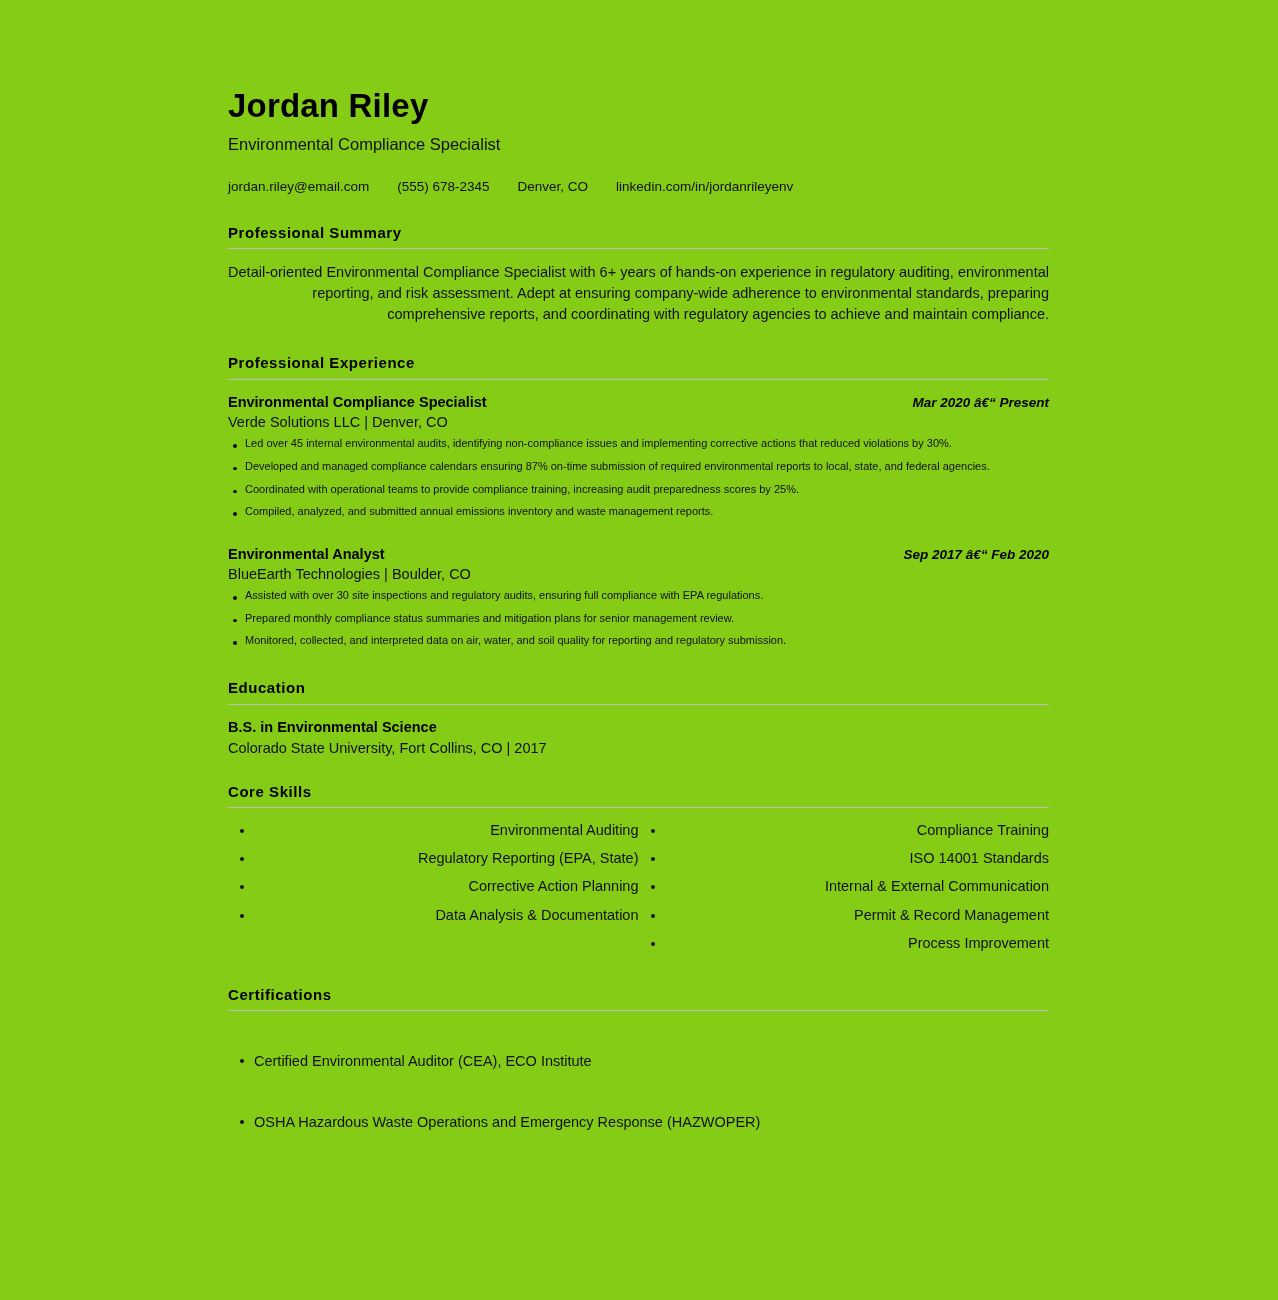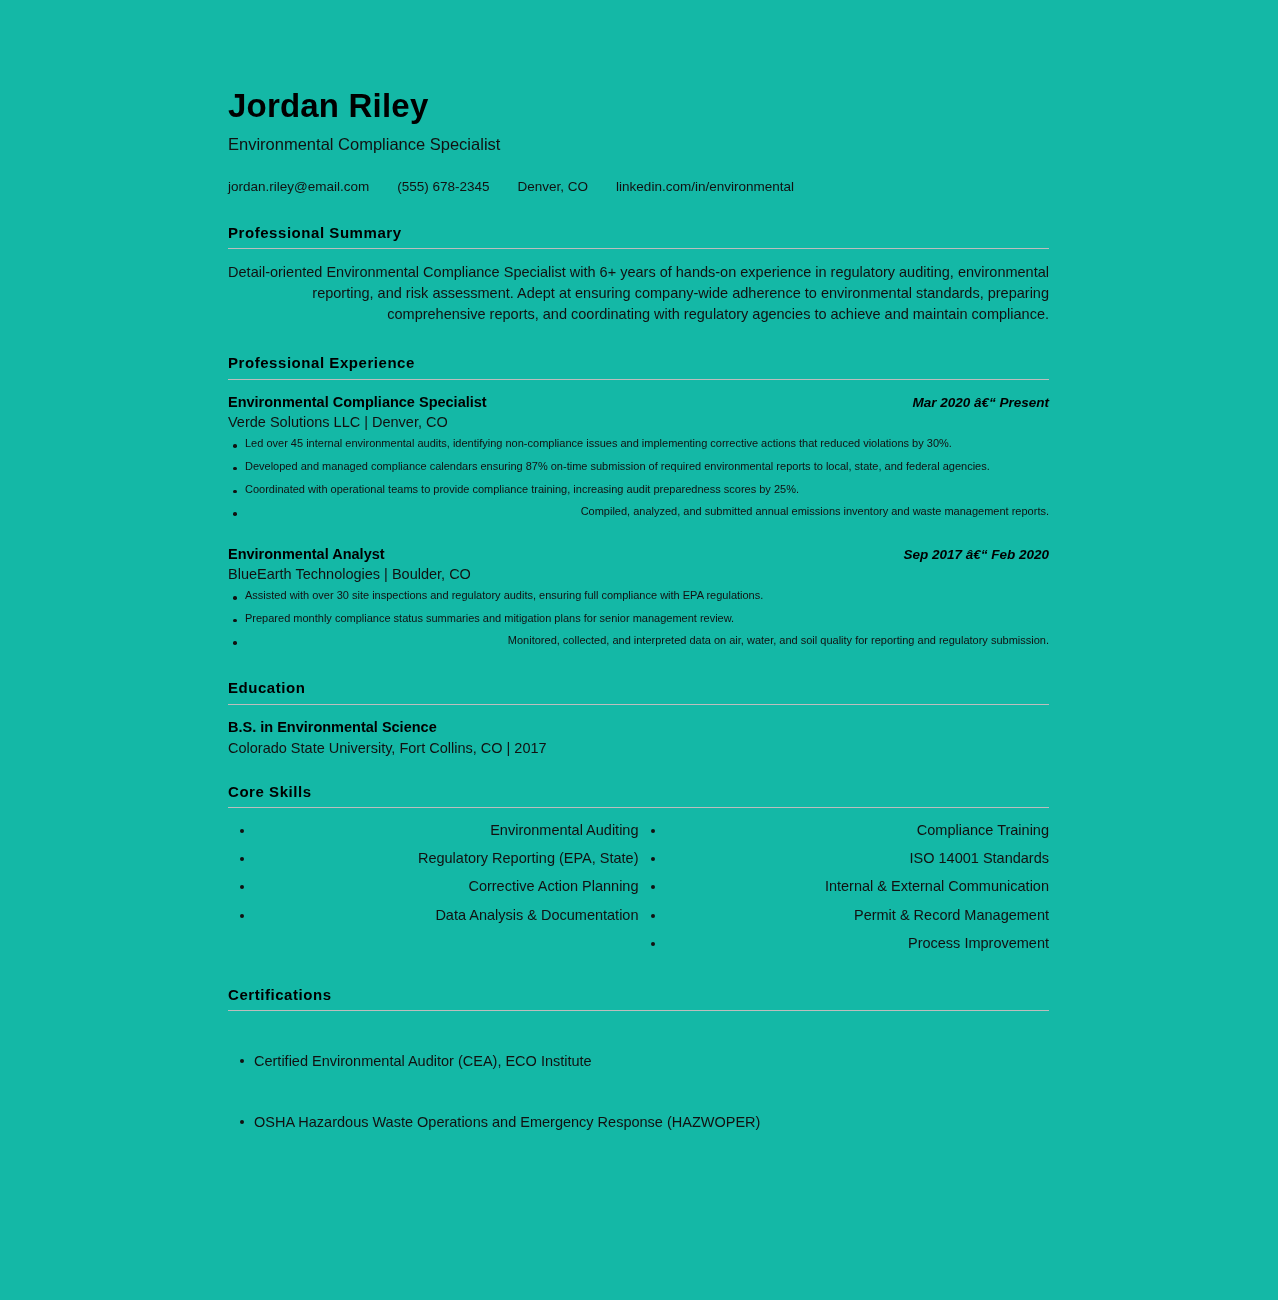--- a/index.html
+++ b/index.html
@@ -11,21 +11,21 @@
     width: 1278px;
     height: 1300px;
     font-family: "Liberation Sans", sans-serif;
     color: #000000;
     -webkit-font-smoothing: antialiased;
   }
   .page {
     position: relative;
     width: 1278px;
     height: 1300px;
-    background: #14b8a6;
+    background: #84cc16;
     box-sizing: border-box;
   }
   .resume {
     position: absolute;
     left: 228px;
     top: 88px;
     width: 821px;
   }
 
   
@@ -130,21 +130,21 @@
     content: "";
     position: absolute;
     left: 5px;
     top: 8px;
     width: 3.6px;
     height: 3.6px;
     border-radius: 50%;
     background: #111;
   }
   ul.bullets.spaced li { margin-bottom: 7px; }
-  ul.bullets li:last-child { margin-bottom: 0; text-align: right; }
+  ul.bullets li:last-child { margin-bottom: 0; }
 
   
   .edu-degree {
     font-size: 14.5px;
     font-weight: bold;
     color: #000;
     line-height: 1.35;
   }
   .edu-detail {
     font-size: 14.5px;
@@ -213,21 +213,21 @@
 </head>
 <body>
 
 <div class="page">
   <div class="resume">
 
     <div>
       <h1 class="name">Jordan Riley</h1>
       <div class="headline">Environmental Compliance Specialist</div>
       <div class="contact">
-        <span class="item">jordan.riley@email.com</span><span class="gap"></span><span class="item">(555) 678-2345</span><span class="gap"></span><span class="item">Denver, CO</span><span class="gap"></span><span class="item">linkedin.com/in/environmental</span>
+        <span class="item">jordan.riley@email.com</span><span class="gap"></span><span class="item">(555) 678-2345</span><span class="gap"></span><span class="item">Denver, CO</span><span class="gap"></span><span class="item">linkedin.com/in/jordanrileyenv</span>
       </div>
     </div>
 
     <div class="section">
       <div class="section-title">Professional Summary</div>
       <hr class="rule">
       <p class="summary-text">Detail-oriented Environmental Compliance Specialist with 6+ years of hands-on experience in regulatory auditing, environmental reporting, and risk assessment. Adept at ensuring company-wide adherence to environmental standards, preparing comprehensive reports, and coordinating with regulatory agencies to achieve and maintain compliance.</p>
     </div>
 
     <div class="spacer-lg"></div>

